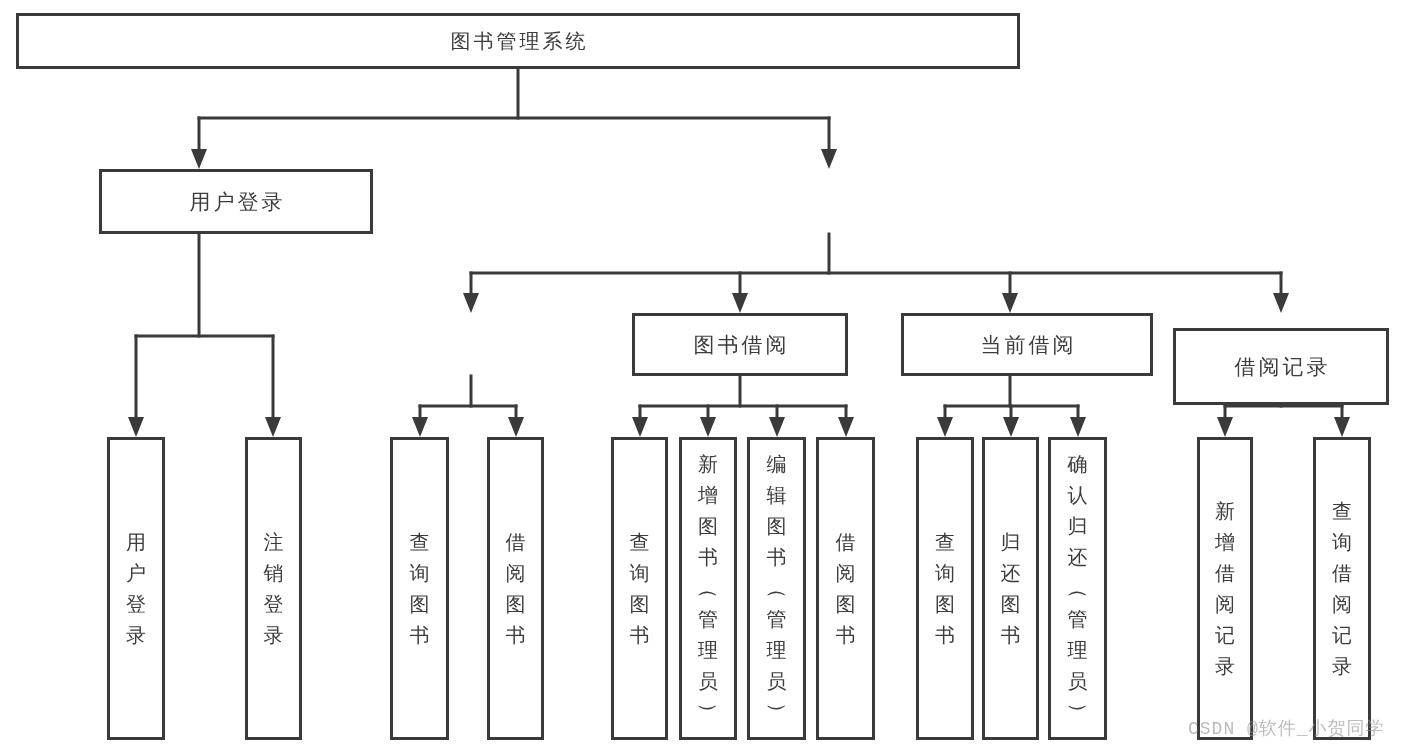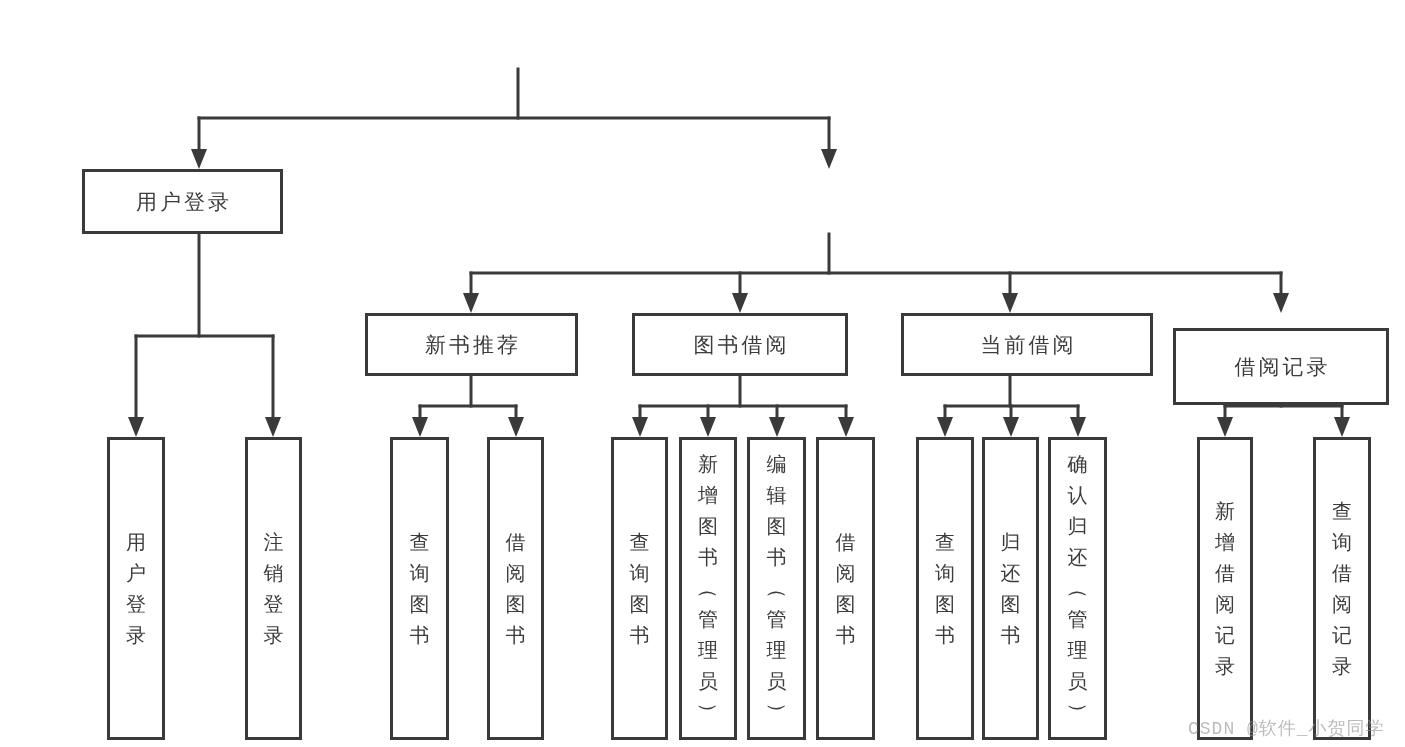--- a/index.html
+++ b/index.html
@@ -125,28 +125,28 @@
     <g>
       <path class="ln" d="M1281 376 V406"></path>
       <path class="ln" d="M1225 406 H1342"></path>
       <path class="ln" d="M1225 406 V418"></path>
       <polygon class="ah" points="1217,417 1233,417 1225,437"></polygon>
       <path class="ln" d="M1342 406 V418"></path>
       <polygon class="ah" points="1334,417 1350,417 1342,437"></polygon>
     </g>
   </svg>
 
-
-  <div class="node h" style="left:82px; top:169px; width:201px; height:65px">
+  <div class="node h root" style="left:16px; top:13px; width:1004px; height:56px">
+    <span class="label">图书管理系统</span>
+  </div>
+
+  <div class="node h" style="left:99px; top:169px; width:274px; height:65px">
     <span class="label">用户登录</span>
   </div>
 
-  <div class="node h" style="left:365px; top:313px; width:213px; height:63px">
-    <span class="label">新书推荐</span>
-  </div>
   <div class="node h" style="left:632px; top:313px; width:216px; height:63px">
     <span class="label">图书借阅</span>
   </div>
   <div class="node h" style="left:901px; top:313px; width:252px; height:63px">
     <span class="label">当前借阅</span>
   </div>
   <div class="node h" style="left:1173px; top:328px; width:216px; height:77px">
     <span class="label">借阅记录</span>
   </div>
 

